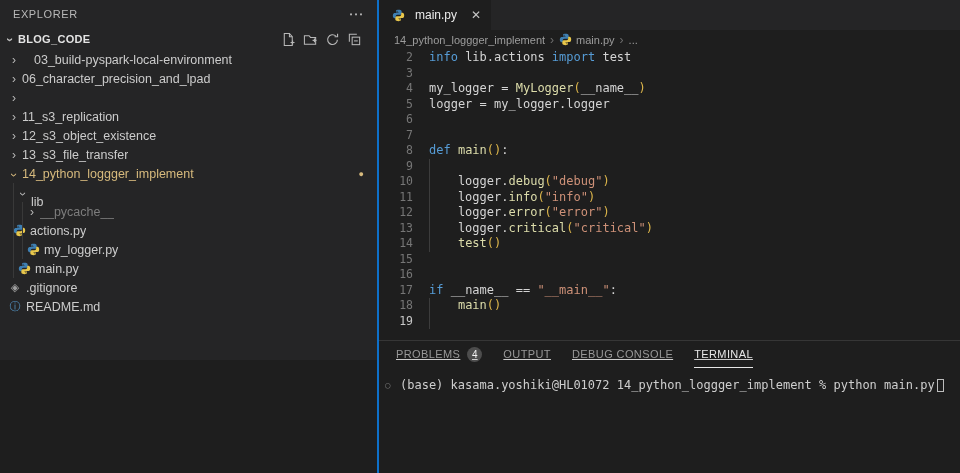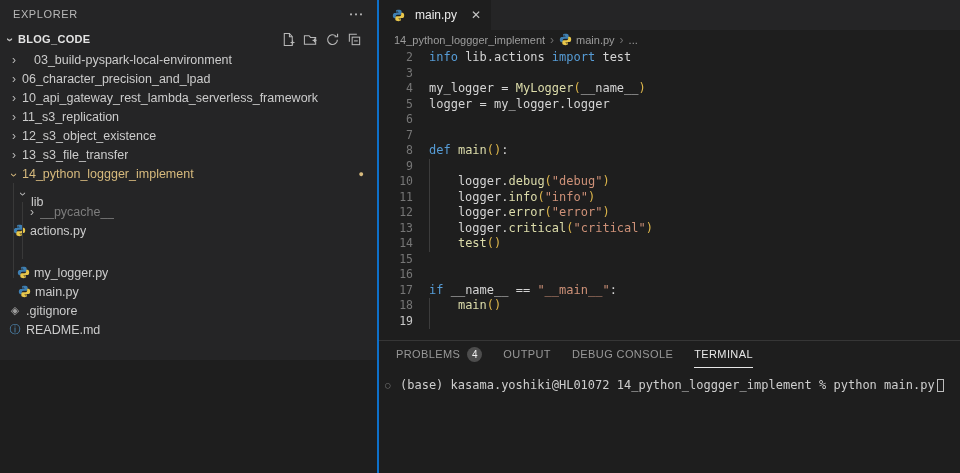--- a/index.html
+++ b/index.html
@@ -62,21 +62,21 @@
 
   .tk-k { color:#569cd6; }
   .tk-f { color:#dcdcaa; }
   .tk-s { color:#ce9178; }
   .tk-b { color:#ddb64b; }
   .tk-t { color:#d4d4d4; }
 
   
   #panel { position:absolute; left:379px; right:0; top:340px; bottom:0; background:#1e1e1e;
            border-top:1px solid rgba(128,128,128,.25); }
-  #panel-tabs { display:flex; align-items:flex-end; height:27px; padding-left:17px; }
+  #panel-tabs { display:flex; align-items:flex-end; height:27px; padding-left:17px;text-decoration:underline; }
   .ptab { display:flex; align-items:center; margin-right:21px; height:27px; font-size:11px;
           letter-spacing:.4px; color:#989898; cursor:pointer; border-bottom:1px solid transparent; }
   .ptab.active { color:#e7e7e7; border-bottom-color:#e7e7e7; }
   .pbadge { margin-left:7px; width:15px; height:15px; border-radius:50%; background:#4d4d4d;
             color:#f2f2f2; font-size:10px; display:flex; align-items:center; justify-content:center;
             letter-spacing:0; }
   #terminal { padding:10px 0 0 6px; }
   .termline { display:flex; align-items:center; font-size:12px; color:#cecece;
               font-family:"DejaVu Sans Mono", monospace; white-space:pre; }
   .term-circle { color:#6f6f6f; font-size:9px; width:11px; margin-right:4px; flex:none; }
@@ -131,21 +131,20 @@
         <div class="trow" style="padding-left: 8px;">
           <span class="chev">›</span>
           <span class="tlabel" style="color: rgb(204, 204, 204); margin-left: 14px;">03_build-pyspark-local-environment</span>
         </div>
         <div class="trow" style="padding-left: 8px;">
           <span class="chev">›</span>
           <span class="tlabel" style="color: rgb(204, 204, 204); margin-left: 2px;">06_character_precision_and_lpad</span>
         </div>
         <div class="trow" style="padding-left: 8px;">
           <span class="chev">›</span>
-          <span class="tlabel" style="color: rgb(204, 204, 204); margin-left: 2px;">10_api_gateway_rest_lambda_serverless_framework</span>
         </div>
         <div class="trow" style="padding-left: 8px;">
           <span class="chev">›</span>
           <span class="tlabel" style="color: rgb(204, 204, 204); margin-left: 2px;">11_s3_replication</span>
         </div>
         <div class="trow" style="padding-left: 8px;">
           <span class="chev">›</span>
           <span class="tlabel" style="color: rgb(204, 204, 204); margin-left: 2px;">12_s3_object_existence</span>
         </div>
         <div class="trow" style="padding-left: 8px;">
@@ -167,21 +166,21 @@
         </div>
         <div class="trow" style="padding-left: 12px;">
           <span class="ticon">
             <svg width="13" height="13" viewBox="0 0 16 16">
               <path fill="#3e7fb2" d="M7.9 1C4.8 1 5 2.4 5 2.4v1.9h3v.6H3.6S1 4.6 1 8c0 3.4 2.3 3.3 2.3 3.3h1.4V9.2s-.1-2.1 2.1-2.1h3s2.1.1 2.1-2V3.3S12.3 1 7.9 1zM6.3 2.1a.64.64 0 1 1 0 1.3.64.64 0 0 1 0-1.3z"></path>
               <path fill="#e8c74c" d="M8.1 15c3.1 0 2.9-1.4 2.9-1.4v-1.9H8v-.6h4.4S15 11.4 15 8c0-3.4-2.3-3.3-2.3-3.3h-1.4v2.1s.1 2.1-2.1 2.1h-3s-2.1-.1-2.1 2v1.8S3.7 15 8.1 15zm1.6-1.1a.64.64 0 1 1 0-1.3.64.64 0 0 1 0 1.3z"></path>
             </svg>
           </span>
           <span class="tlabel" style="color: rgb(204, 204, 204);">actions.py</span>
         </div>
-        <div class="trow" style="padding-left: 16px; margin-top: 23px;">
+        <div class="trow" style="padding-left: 26px;">
           <span class="ticon">
             <svg width="13" height="13" viewBox="0 0 16 16">
               <path fill="#3e7fb2" d="M7.9 1C4.8 1 5 2.4 5 2.4v1.9h3v.6H3.6S1 4.6 1 8c0 3.4 2.3 3.3 2.3 3.3h1.4V9.2s-.1-2.1 2.1-2.1h3s2.1.1 2.1-2V3.3S12.3 1 7.9 1zM6.3 2.1a.64.64 0 1 1 0 1.3.64.64 0 0 1 0-1.3z"></path>
               <path fill="#e8c74c" d="M8.1 15c3.1 0 2.9-1.4 2.9-1.4v-1.9H8v-.6h4.4S15 11.4 15 8c0-3.4-2.3-3.3-2.3-3.3h-1.4v2.1s.1 2.1-2.1 2.1h-3s-2.1-.1-2.1 2v1.8S3.7 15 8.1 15zm1.6-1.1a.64.64 0 1 1 0-1.3.64.64 0 0 1 0 1.3z"></path>
             </svg>
           </span>
           <span class="tlabel" style="color: rgb(204, 204, 204);">my_logger.py</span>
         </div>
         <div class="trow" style="padding-left: 17px;">
           <span class="ticon">

